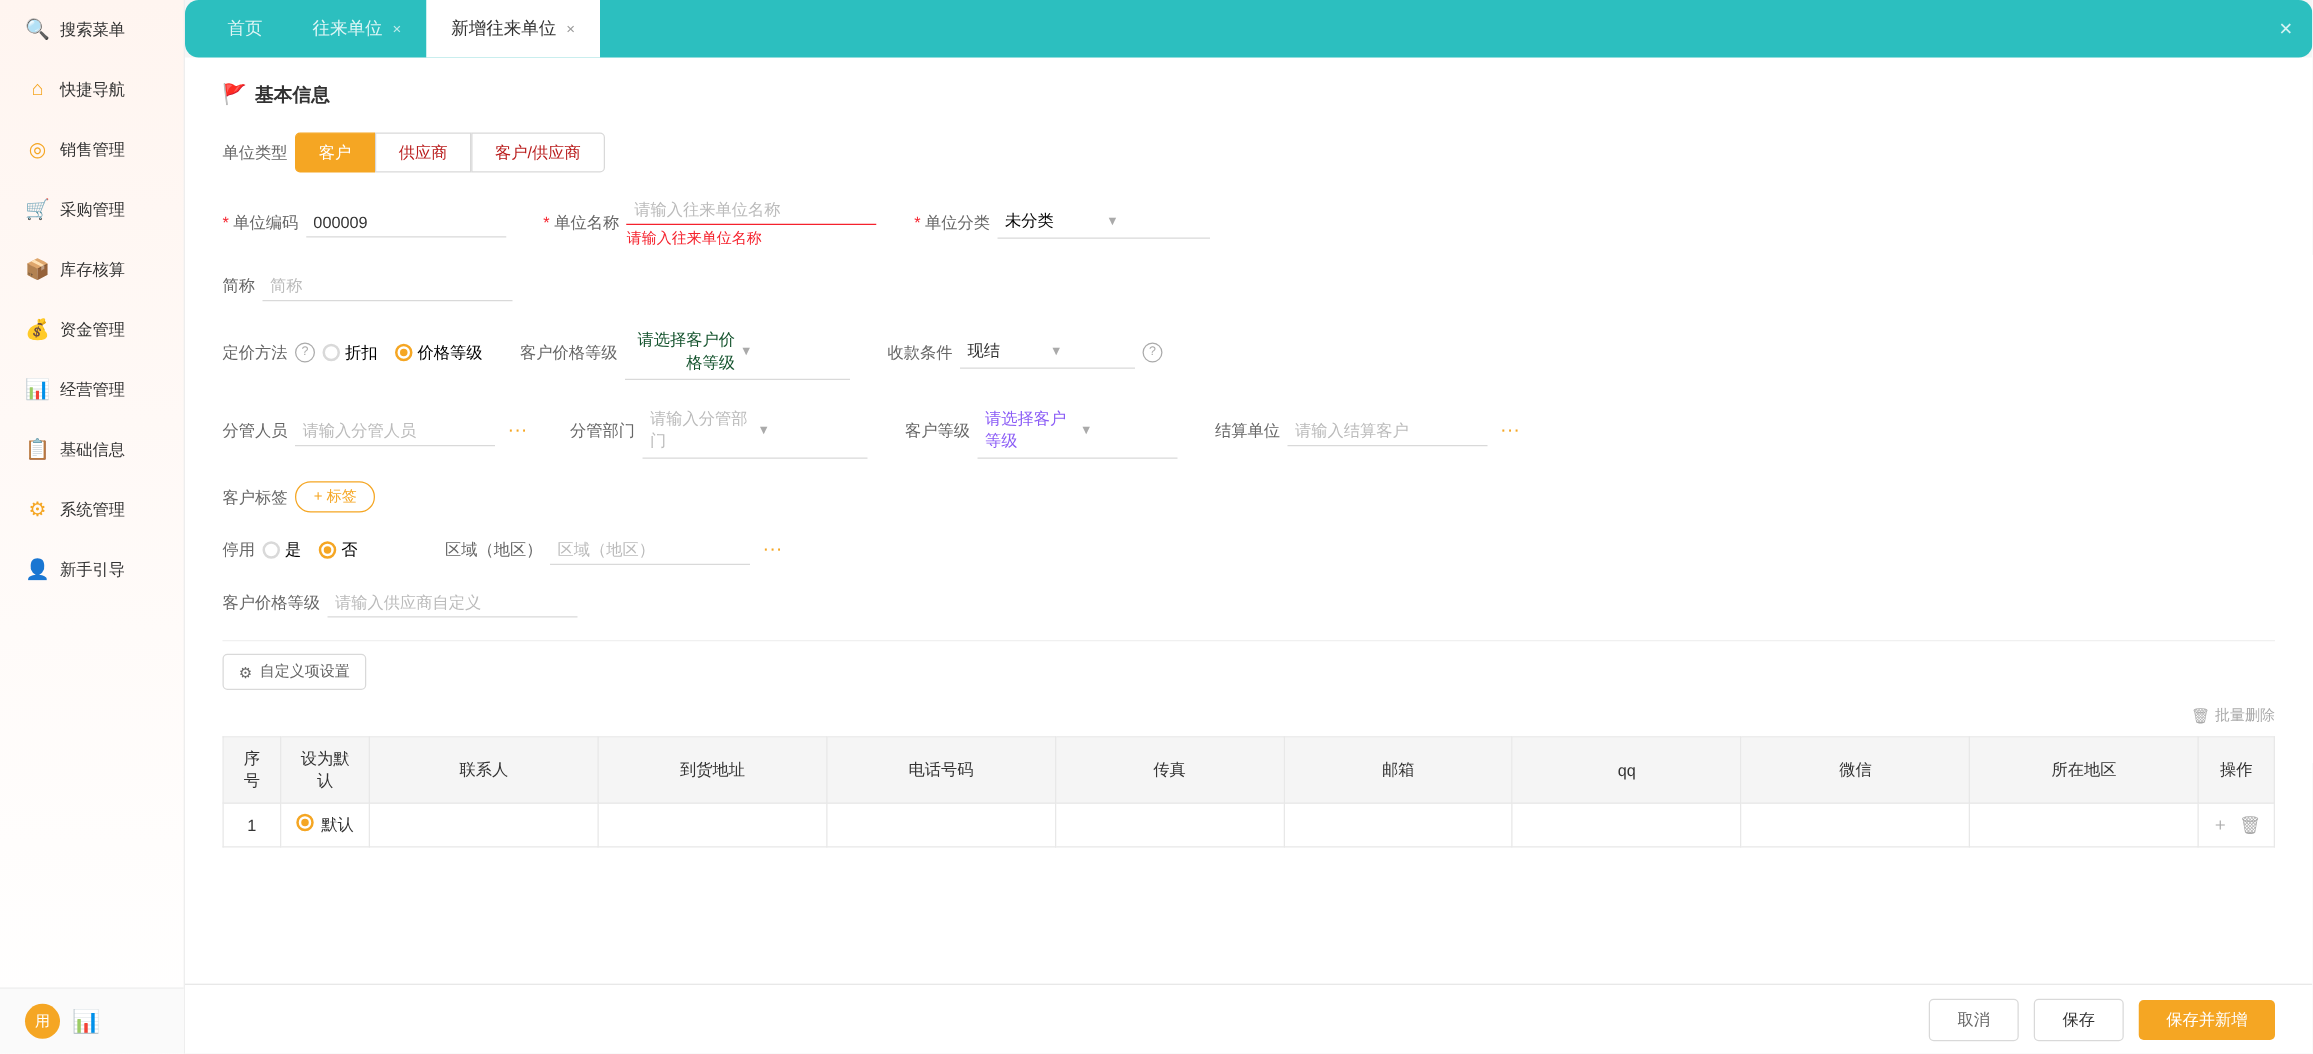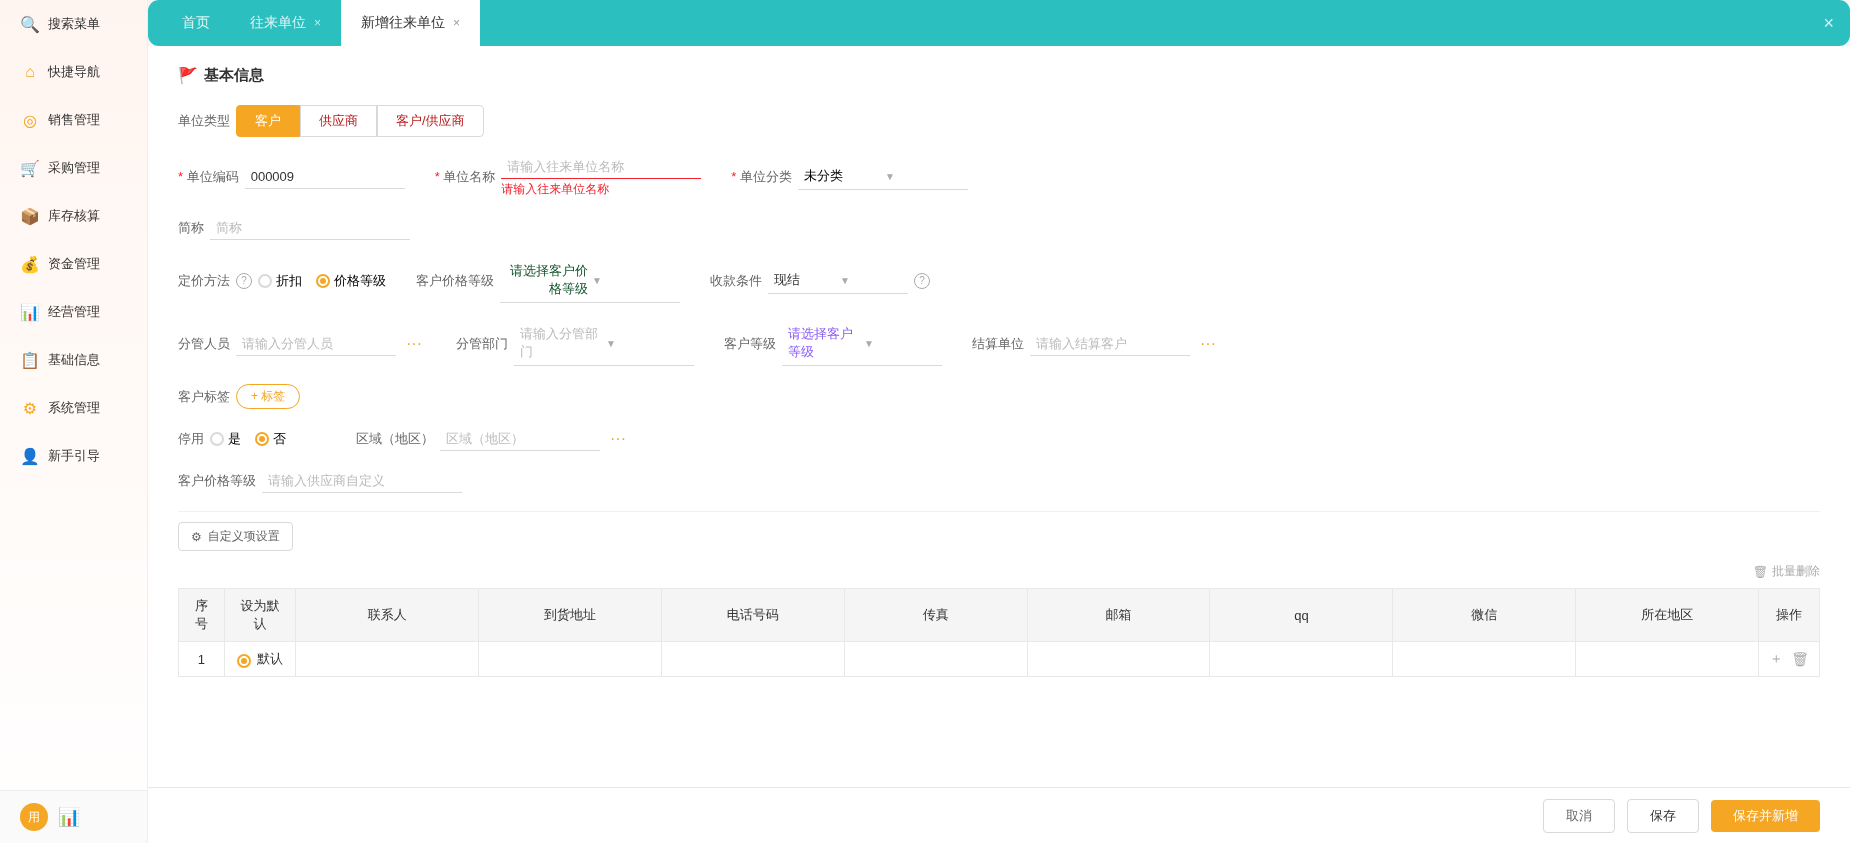--- a/index.html
+++ b/index.html
@@ -606,21 +606,21 @@
             <th>qq</th>
             <th>微信</th>
             <th>所在地区</th>
             <th>操作</th>
           </tr>
         </thead>
         <tbody>
           <tr>
             <td>1</td>
             <td>
-              <div style="display:flex;align-items:flex-end;gap:6px;justify-content:center;">
+              <div style="display:flex;align-items:flex-start;gap:6px;justify-content:center;">
                 <div class="radio-circle checked"></div>
                 <span>默认</span>
               </div>
             </td>
             <td><input type="text" style="border: none; outline: none; width: 100%; font-size: 13px;"></td>
             <td><input type="text" style="border: none; outline: none; width: 100%; font-size: 13px;"></td>
             <td><input type="text" style="border: none; outline: none; width: 100%; font-size: 13px;"></td>
             <td><input type="text" style="border: none; outline: none; width: 100%; font-size: 13px;"></td>
             <td><input type="text" style="border: none; outline: none; width: 100%; font-size: 13px;"></td>
             <td><input type="text" style="border: none; outline: none; width: 100%; font-size: 13px;"></td>

